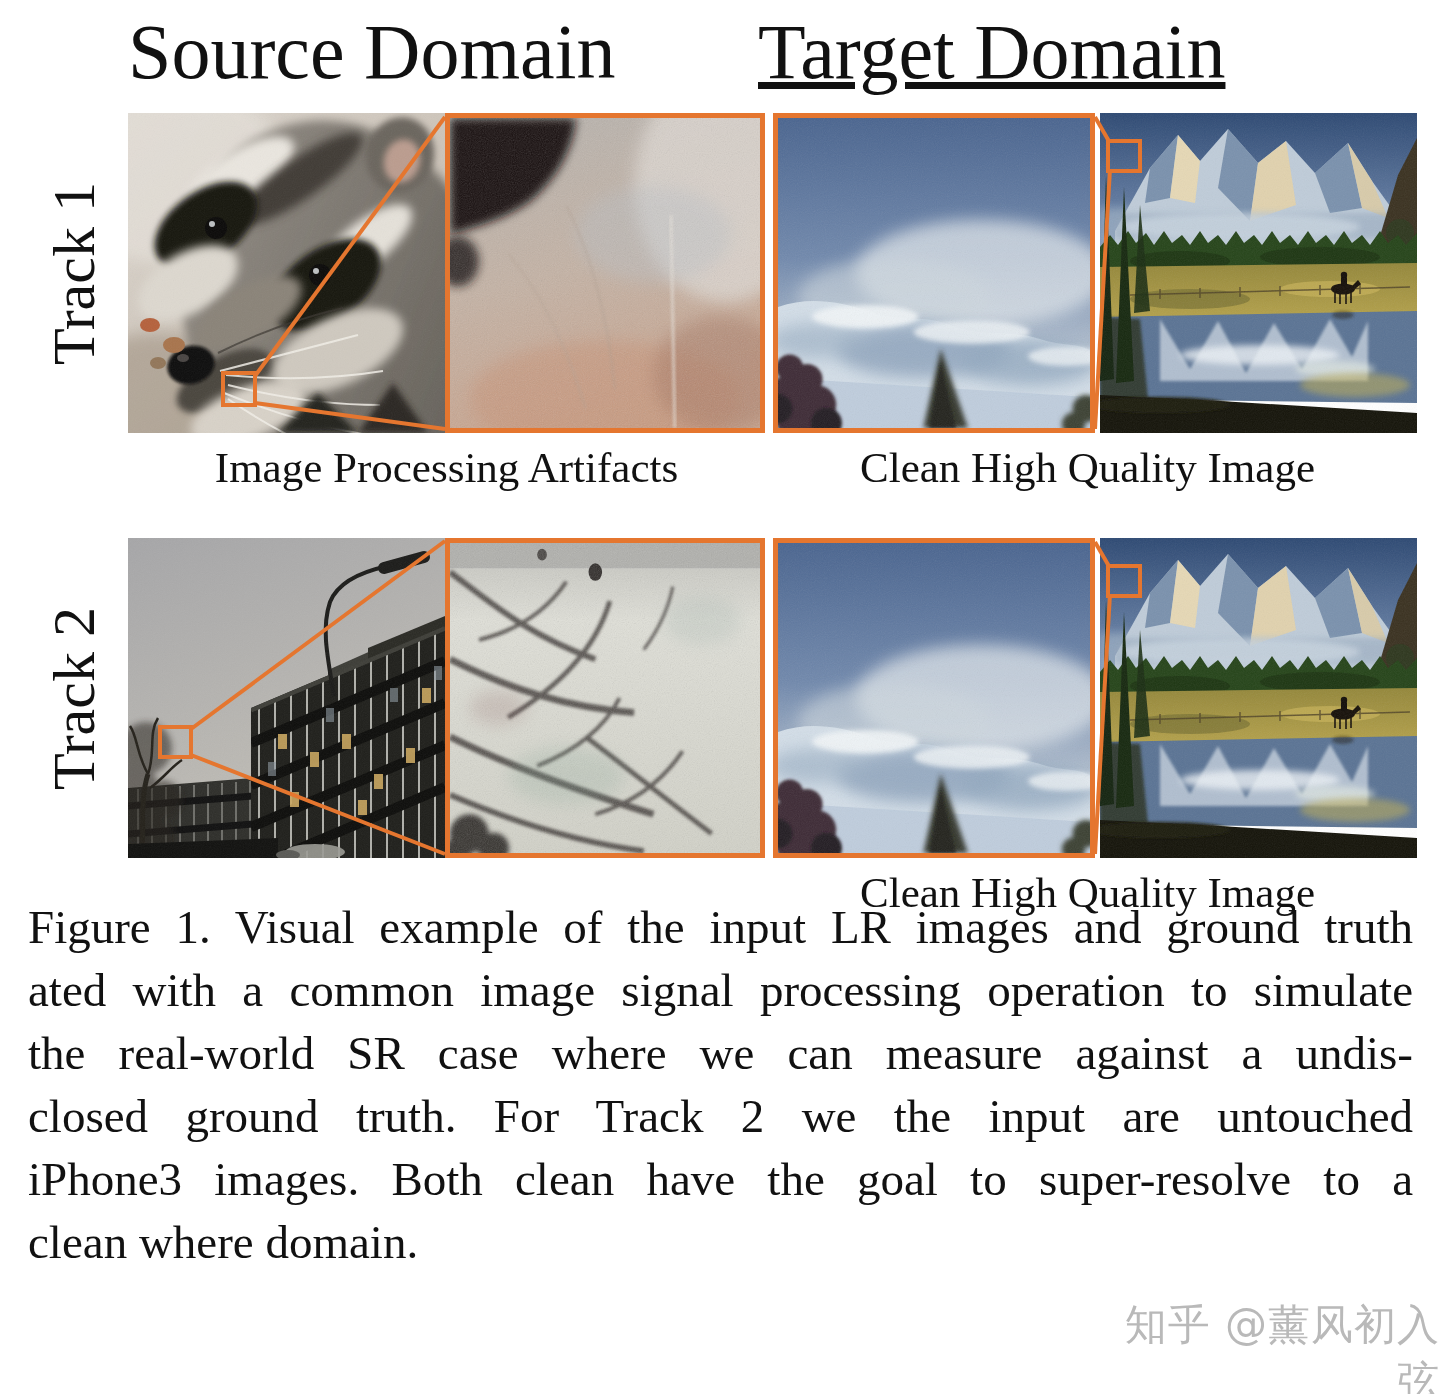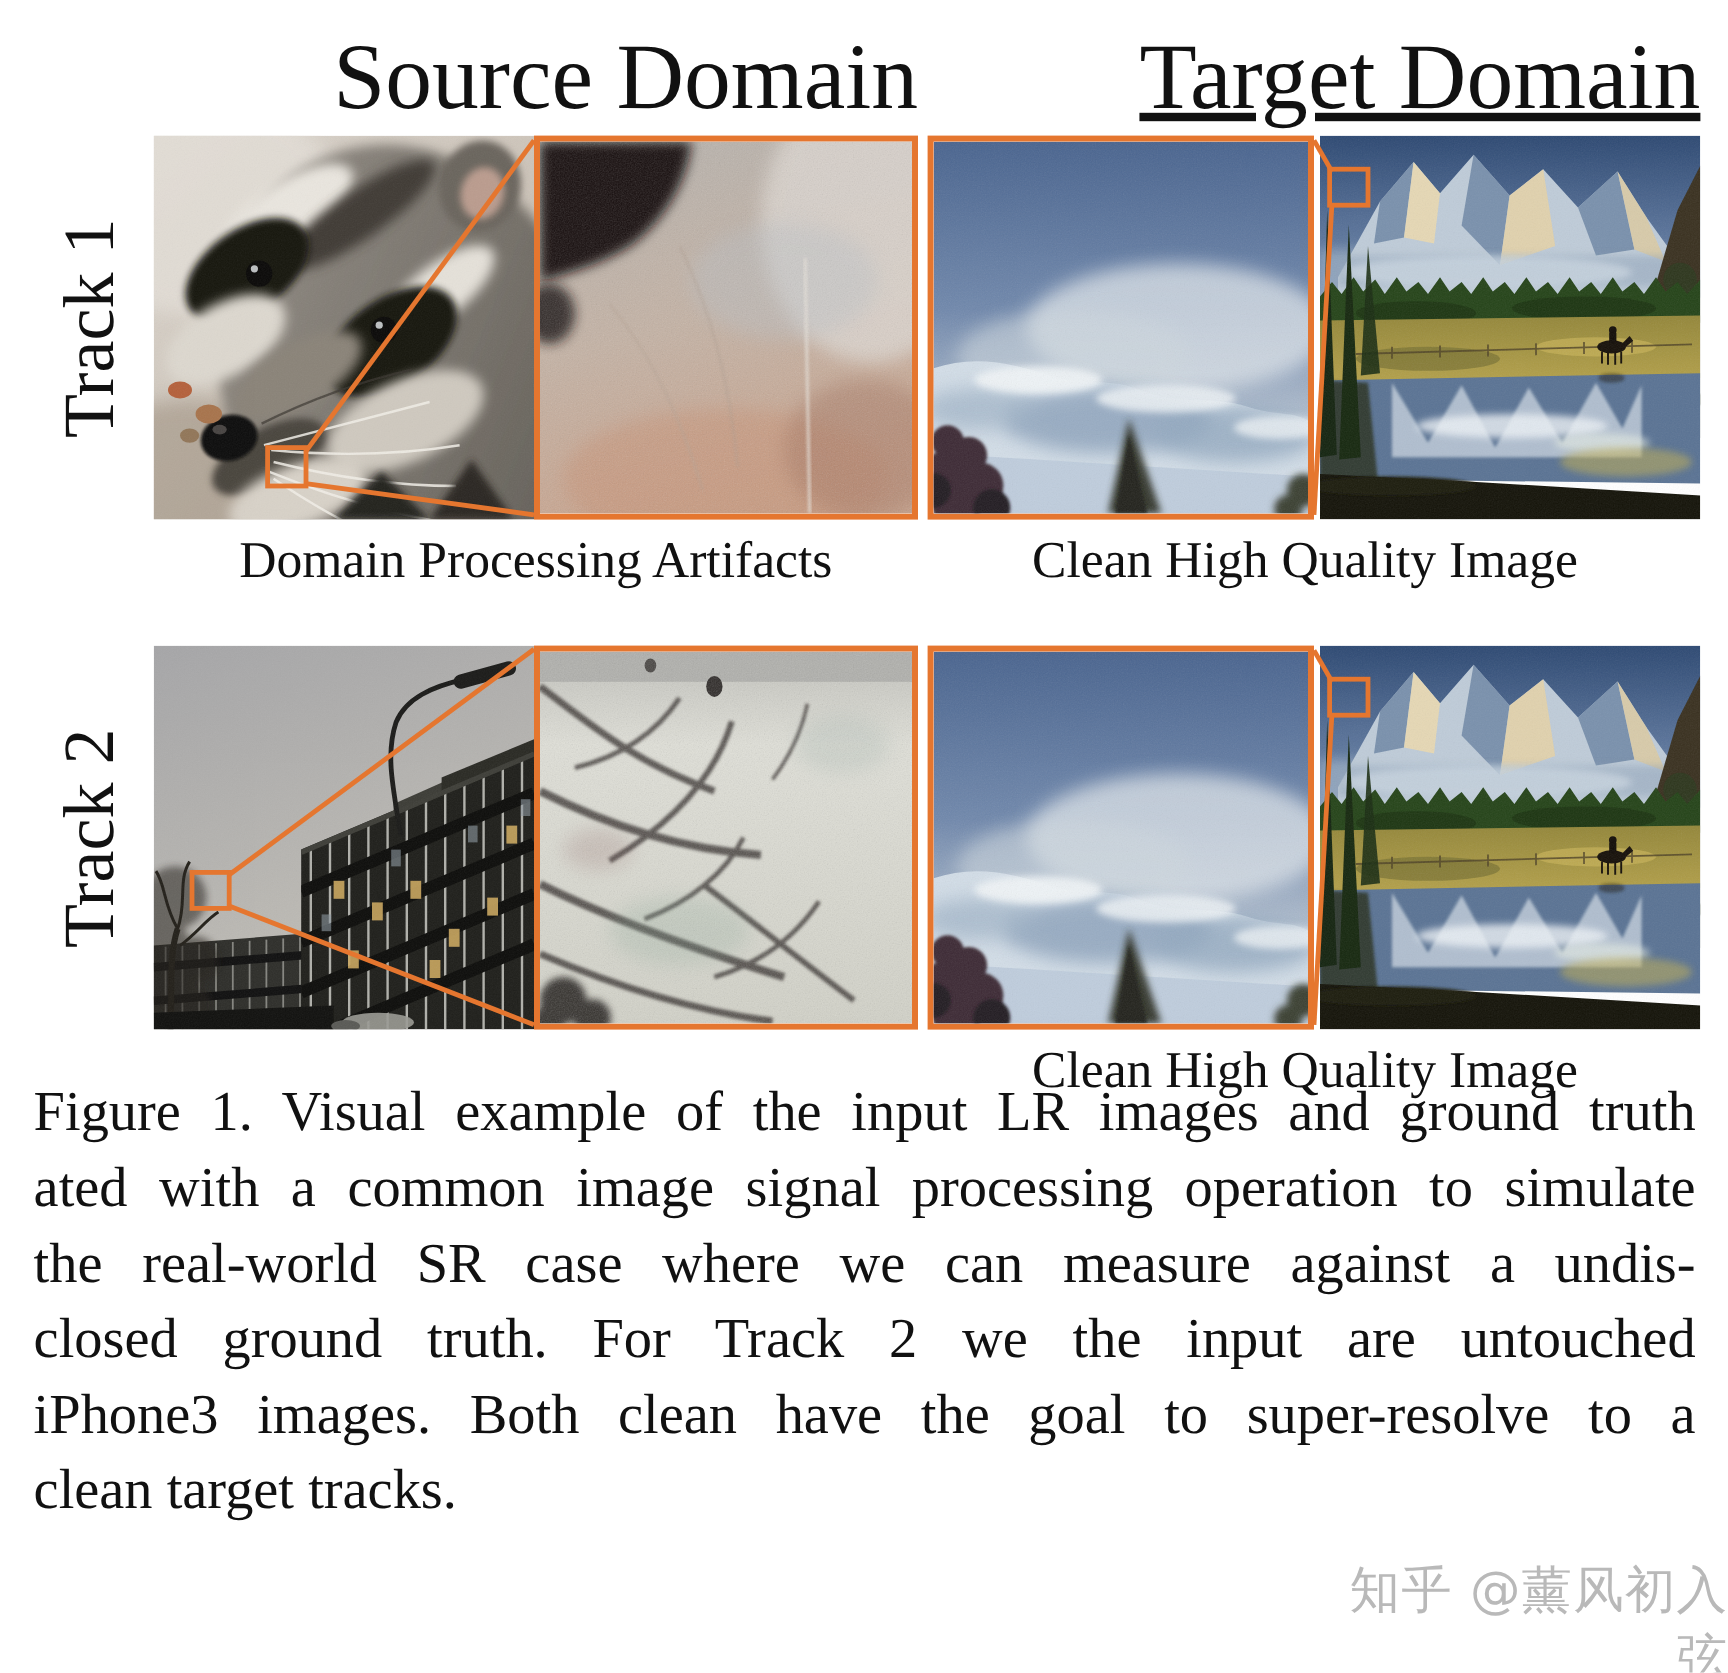--- a/index.html
+++ b/index.html
@@ -1,19 +1,19 @@
 <!DOCTYPE html>
 <html><head>
 <meta charset="utf-8">
 <style>
   html,body{margin:0;padding:0;background:#ffffff;}
   .page{position:relative;width:1440px;height:1394px;background:#ffffff;overflow:hidden;
         font-family:"Liberation Serif","DejaVu Serif",serif;color:#111;}
   .abs{position:absolute;}
-  .hdr{font-size:78px;line-height:92px;text-align:right;white-space:nowrap;margin-top:12px;}
+  .hdr{font-size:78px;line-height:92px;text-align:left;white-space:nowrap;}
   .hdr-source{left:128px;top:6px;width:637px;}
   .hdr-target{left:758px;top:6px;width:659px;text-decoration:underline;}
   .rowlabel{left:30px;width:88px;height:320px;display:flex;align-items:center;justify-content:center;}
   .rowlabel span{transform:rotate(-90deg);white-space:nowrap;font-size:60px;}
   .rl1{top:113px;} .rl2{top:538px;}
   .photo{overflow:hidden;}
   .photo svg{display:block;width:100%;height:100%;}
   .crop{box-sizing:border-box;border:5px solid #e5762f;overflow:hidden;}
   .crop svg{display:block;width:100%;height:100%;}
   .ph-raccoon{left:128px;top:113px;width:317px;height:320px;}
@@ -387,21 +387,21 @@
     <svg viewBox="0 0 322 320" preserveAspectRatio="none">
         <use href="#sym-skycrop" xlink:href="#sym-skycrop"></use>
       </svg>
   </div>
   <div class="abs photo ph-mtn2">
     <svg viewBox="0 0 317 320" preserveAspectRatio="none">
         <use href="#sym-mountain" xlink:href="#sym-mountain"></use>
       </svg>
   </div>
 
-  <div class="abs capt capt-r1s">Domain Processing Artifacts</div>
+  <div class="abs capt capt-r1s">Image Processing Artifacts</div>
   <div class="abs capt capt-r1t">Clean High Quality Image</div>
   <div class="abs capt capt-r2t">Clean High Quality Image</div>
 
   <svg class="abs overlay" viewBox="0 0 1440 1394">
     <g stroke="#e5762f" fill="none" stroke-width="4">
       <rect x="223" y="373" width="32" height="32"></rect>
       <line x1="255" y1="376" x2="445" y2="117"></line>
       <line x1="255" y1="403" x2="445" y2="429"></line>
       <rect x="1108" y="141" width="32" height="30"></rect>
       <line x1="1095" y1="117" x2="1110" y2="143"></line>
@@ -414,18 +414,18 @@
       <line x1="1095" y1="854" x2="1110" y2="594"></line>
     </g>
   </svg>
 
   <div class="abs figcap">
     <p>Figure 1. Visual example of the input LR images and ground truth</p>
     <p>ated with a common image signal processing operation to simulate</p>
     <p>the real-world SR case where we can measure against a undis-</p>
     <p>closed ground truth.  For Track 2 we the input are untouched</p>
     <p>iPhone3 images.  Both clean have the goal to super-resolve to a</p>
-    <p class="last">clean target tracks.</p>
+    <p class="last">clean where domain.</p>
   </div>
 
   <div class="abs watermark">知乎 @薰风初入弦</div>
 
 </div>
 
 </body></html>

